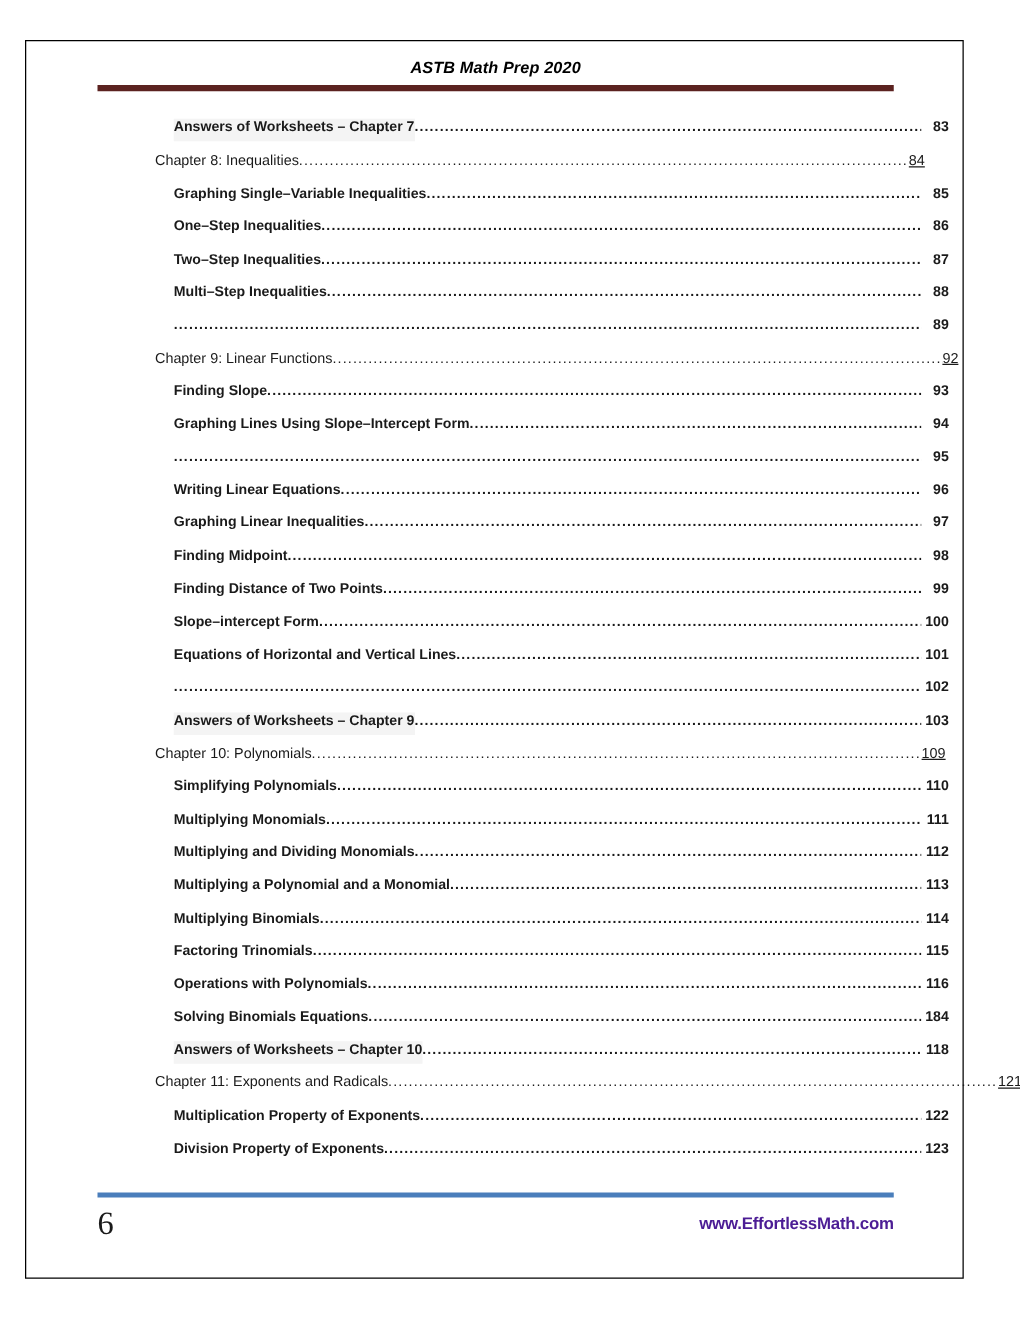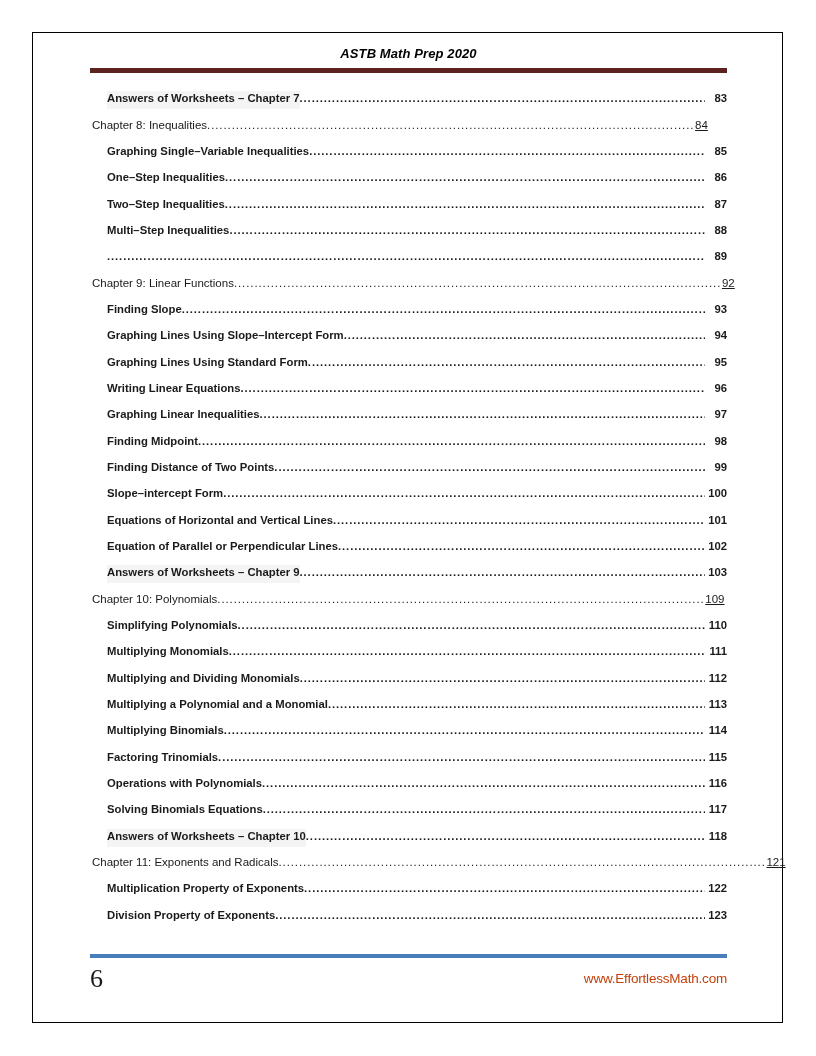--- a/index.html
+++ b/index.html
@@ -8,21 +8,21 @@
   }
   body {
     width: 816px;
     height: 1056px;
     background: #ffffff;
     font-family: "Liberation Sans", sans-serif;
     overflow: hidden;
   }
   .page-sheet {
     position: absolute;
-    left: 32px;
+    left: 20px;
     top: 32px;
     width: 751px;
     height: 991px;
     background: #ffffff;
     border: 1px solid #000000;
     box-sizing: border-box;
   }
   .page-inner {
     position: absolute;
     left: 0;
@@ -57,27 +57,28 @@
 
   
   .toc {
     position: absolute;
     left: 57px;
     top: 54px;
     width: 637px;
   }
   .toc-row {
     display: flex;
-    align-items: center;
+    align-items: flex-end;
     width: 100%;
     font-size: 11.5px;
     color: #1a1a1a;
     height: 26.35px;
     box-sizing: border-box;
     white-space: nowrap;
+    margin-left: 44px;
   }
   .toc-row .title {
     flex: 0 0 auto;
     line-height: 15px;
     padding-bottom: 3px;
   }
   .toc-row .leader {
     flex: 1 1 auto;
     overflow: hidden;
     line-height: 15px;
@@ -142,22 +143,22 @@
     margin-top: 6px;
   }
   .footer-pageno {
     font-family: "Liberation Serif", serif;
     font-size: 26px;
     color: #1a1a1a;
     line-height: 30px;
   }
   .footer-site {
     font-size: 13.5px;
-    font-weight: normal;
-    color: #c2410c;
+    font-weight: bold;
+    color: #4c1d95;
     line-height: 30px;
     letter-spacing: -0.2px;
   }
 </style>
 </head>
 <body>
 
 <div class="page-sheet">
   <div class="page-inner">
 
@@ -212,21 +213,20 @@
           <span class="title">Finding Slope</span>
           <span class="leader">...................................................................................................................................................................................................................................................................</span>
           <span class="pageno">93</span>
         </div>
         <div class="toc-row level-topic">
           <span class="title">Graphing Lines Using Slope–Intercept Form</span>
           <span class="leader">...................................................................................................................................................................................................................................................................</span>
           <span class="pageno">94</span>
         </div>
         <div class="toc-row level-topic">
-          <span class="title">Graphing Lines Using Standard Form</span>
           <span class="leader">...................................................................................................................................................................................................................................................................</span>
           <span class="pageno">95</span>
         </div>
         <div class="toc-row level-topic">
           <span class="title">Writing Linear Equations</span>
           <span class="leader">...................................................................................................................................................................................................................................................................</span>
           <span class="pageno">96</span>
         </div>
         <div class="toc-row level-topic">
           <span class="title">Graphing Linear Inequalities</span>
@@ -247,21 +247,20 @@
           <span class="title">Slope–intercept Form</span>
           <span class="leader">...................................................................................................................................................................................................................................................................</span>
           <span class="pageno">100</span>
         </div>
         <div class="toc-row level-topic">
           <span class="title">Equations of Horizontal and Vertical Lines</span>
           <span class="leader">...................................................................................................................................................................................................................................................................</span>
           <span class="pageno">101</span>
         </div>
         <div class="toc-row level-topic">
-          <span class="title">Equation of Parallel or Perpendicular Lines</span>
           <span class="leader">...................................................................................................................................................................................................................................................................</span>
           <span class="pageno">102</span>
         </div>
         <div class="toc-row level-topic">
           <span class="title hl">Answers of Worksheets – Chapter 9</span>
           <span class="leader">...................................................................................................................................................................................................................................................................</span>
           <span class="pageno">103</span>
         </div>
         <div class="toc-row level-chapter">
           <span class="title">Chapter 10: Polynomials</span>
@@ -300,21 +299,21 @@
           <span class="pageno">115</span>
         </div>
         <div class="toc-row level-topic">
           <span class="title">Operations with Polynomials</span>
           <span class="leader">...................................................................................................................................................................................................................................................................</span>
           <span class="pageno">116</span>
         </div>
         <div class="toc-row level-topic">
           <span class="title">Solving Binomials Equations</span>
           <span class="leader">...................................................................................................................................................................................................................................................................</span>
-          <span class="pageno">117</span>
+          <span class="pageno">184</span>
         </div>
         <div class="toc-row level-topic">
           <span class="title hl">Answers of Worksheets – Chapter 10</span>
           <span class="leader">...................................................................................................................................................................................................................................................................</span>
           <span class="pageno">118</span>
         </div>
         <div class="toc-row level-chapter">
           <span class="title">Chapter 11: Exponents and Radicals</span>
           <span class="leader" style="width: 488px; max-width: 488px;">...................................................................................................................................................................................................................................................................</span>
           <span class="pageno">121</span>

